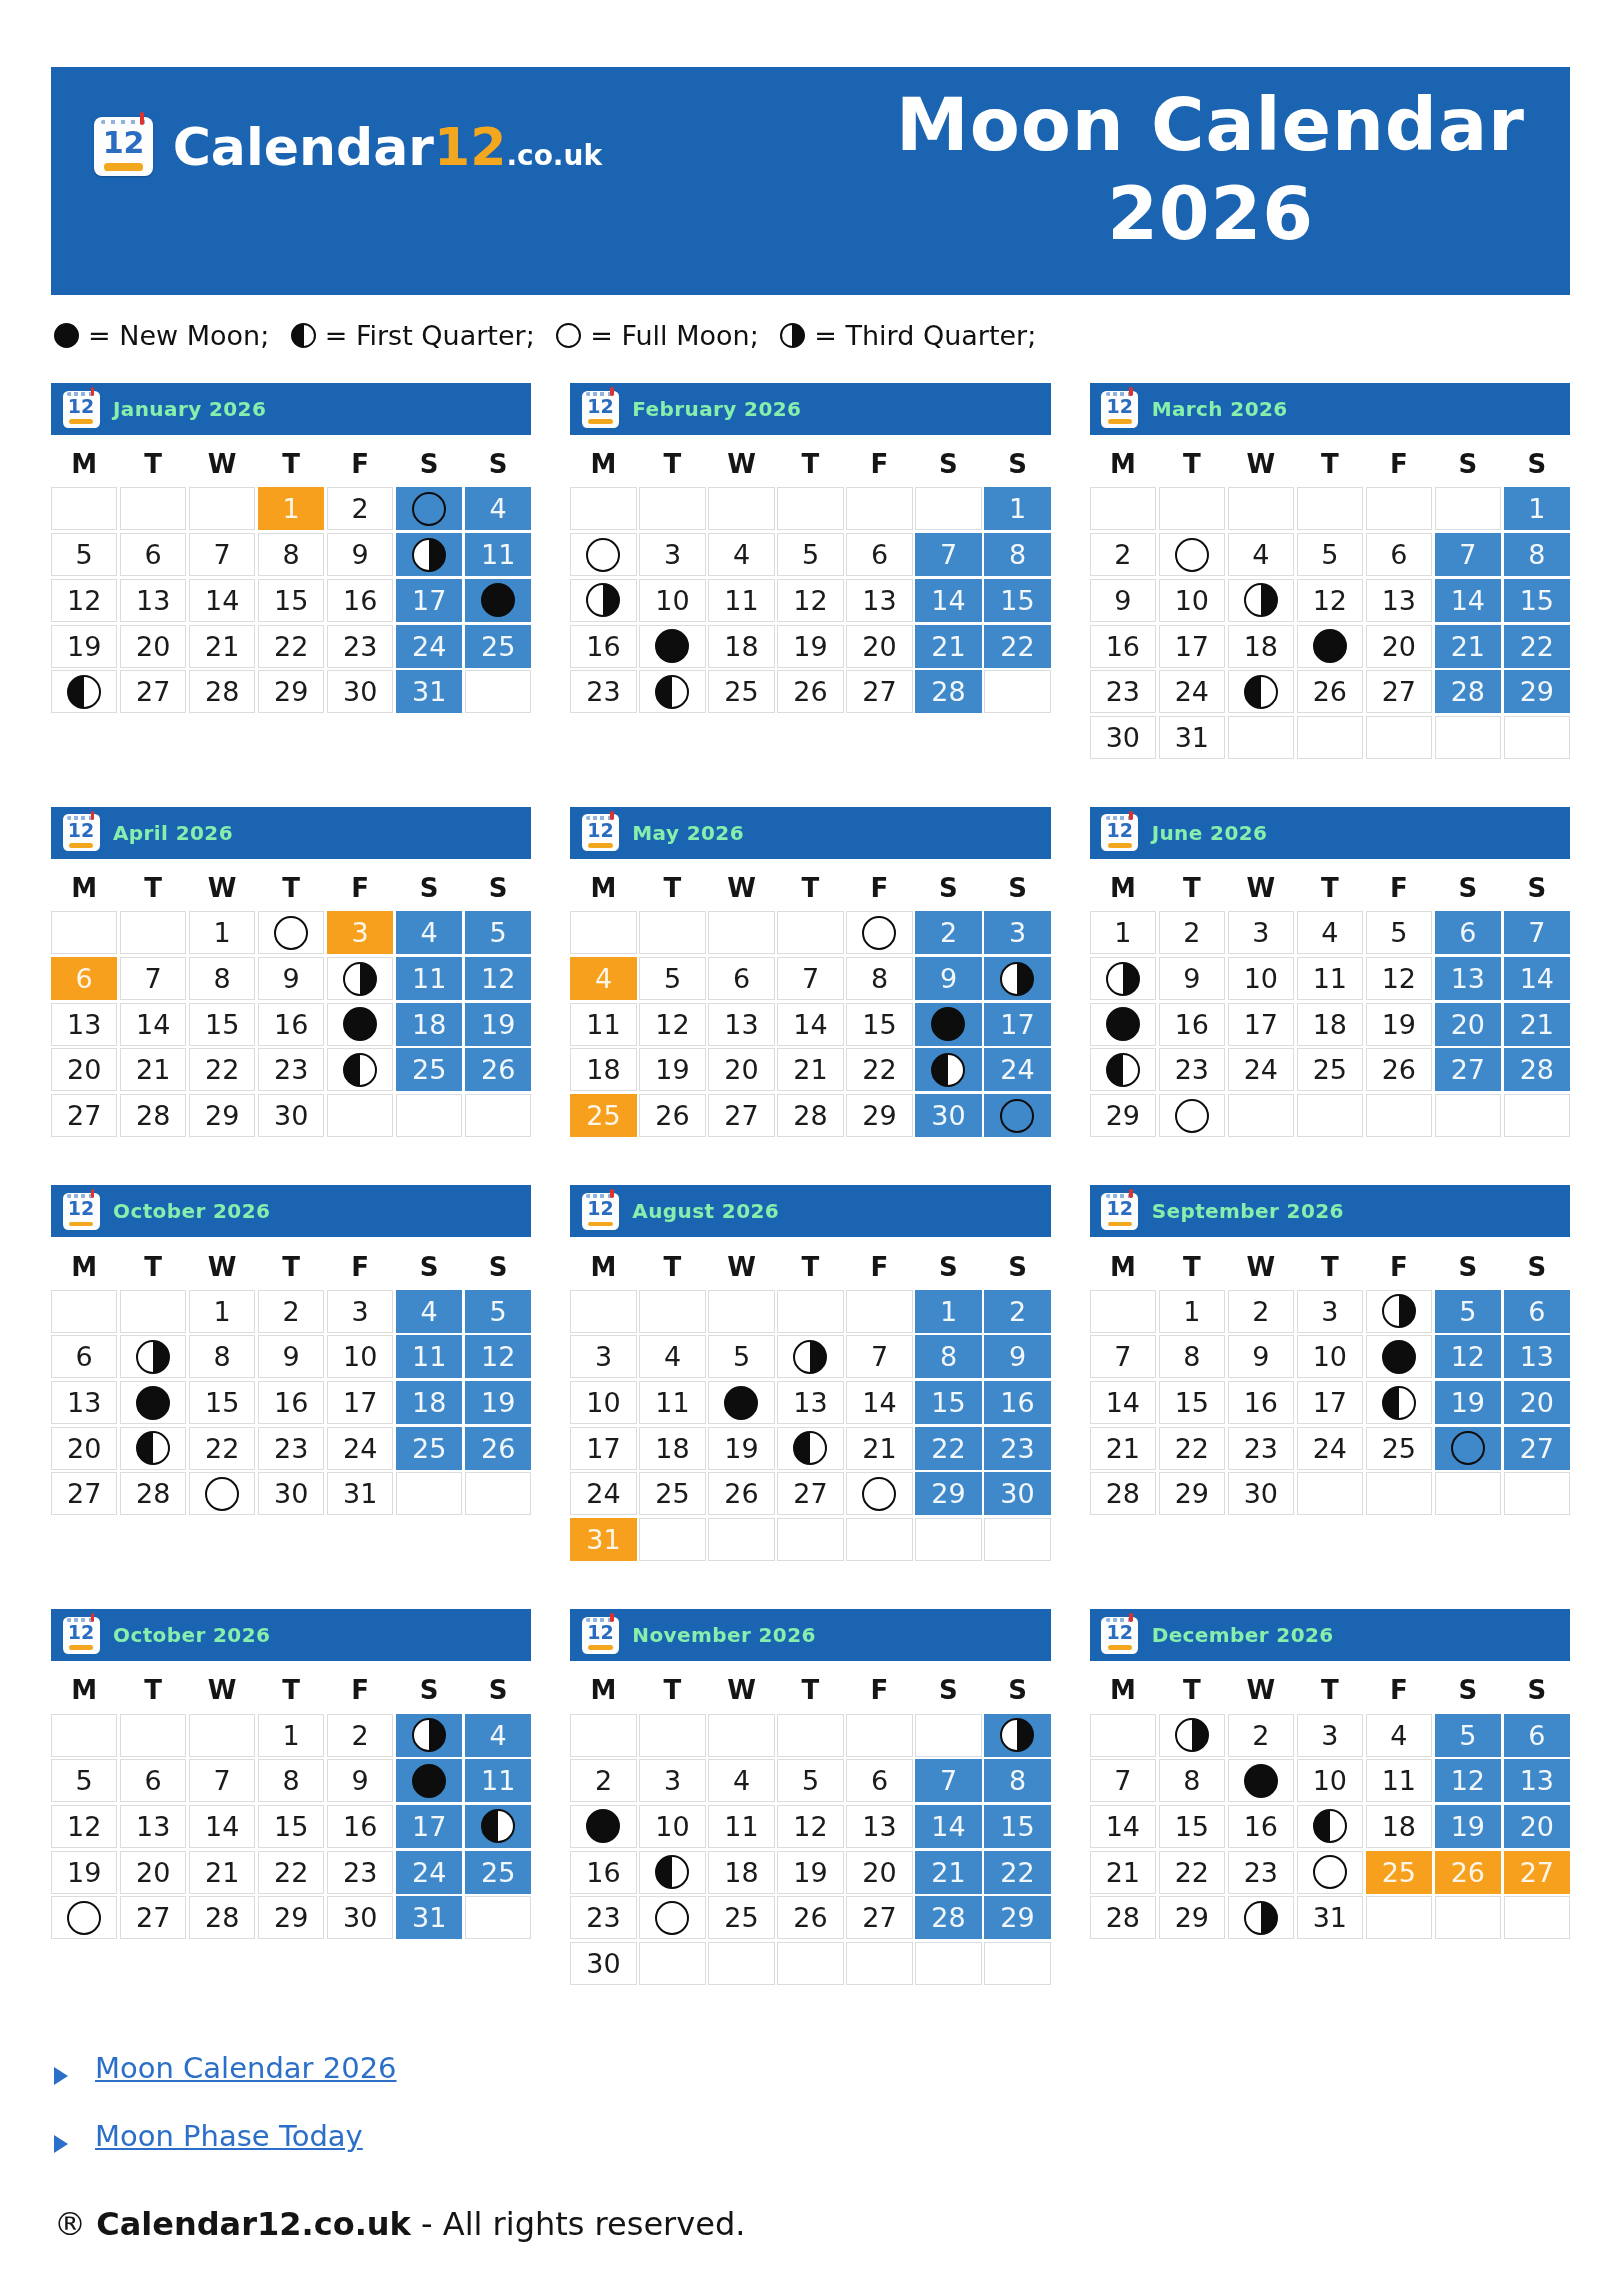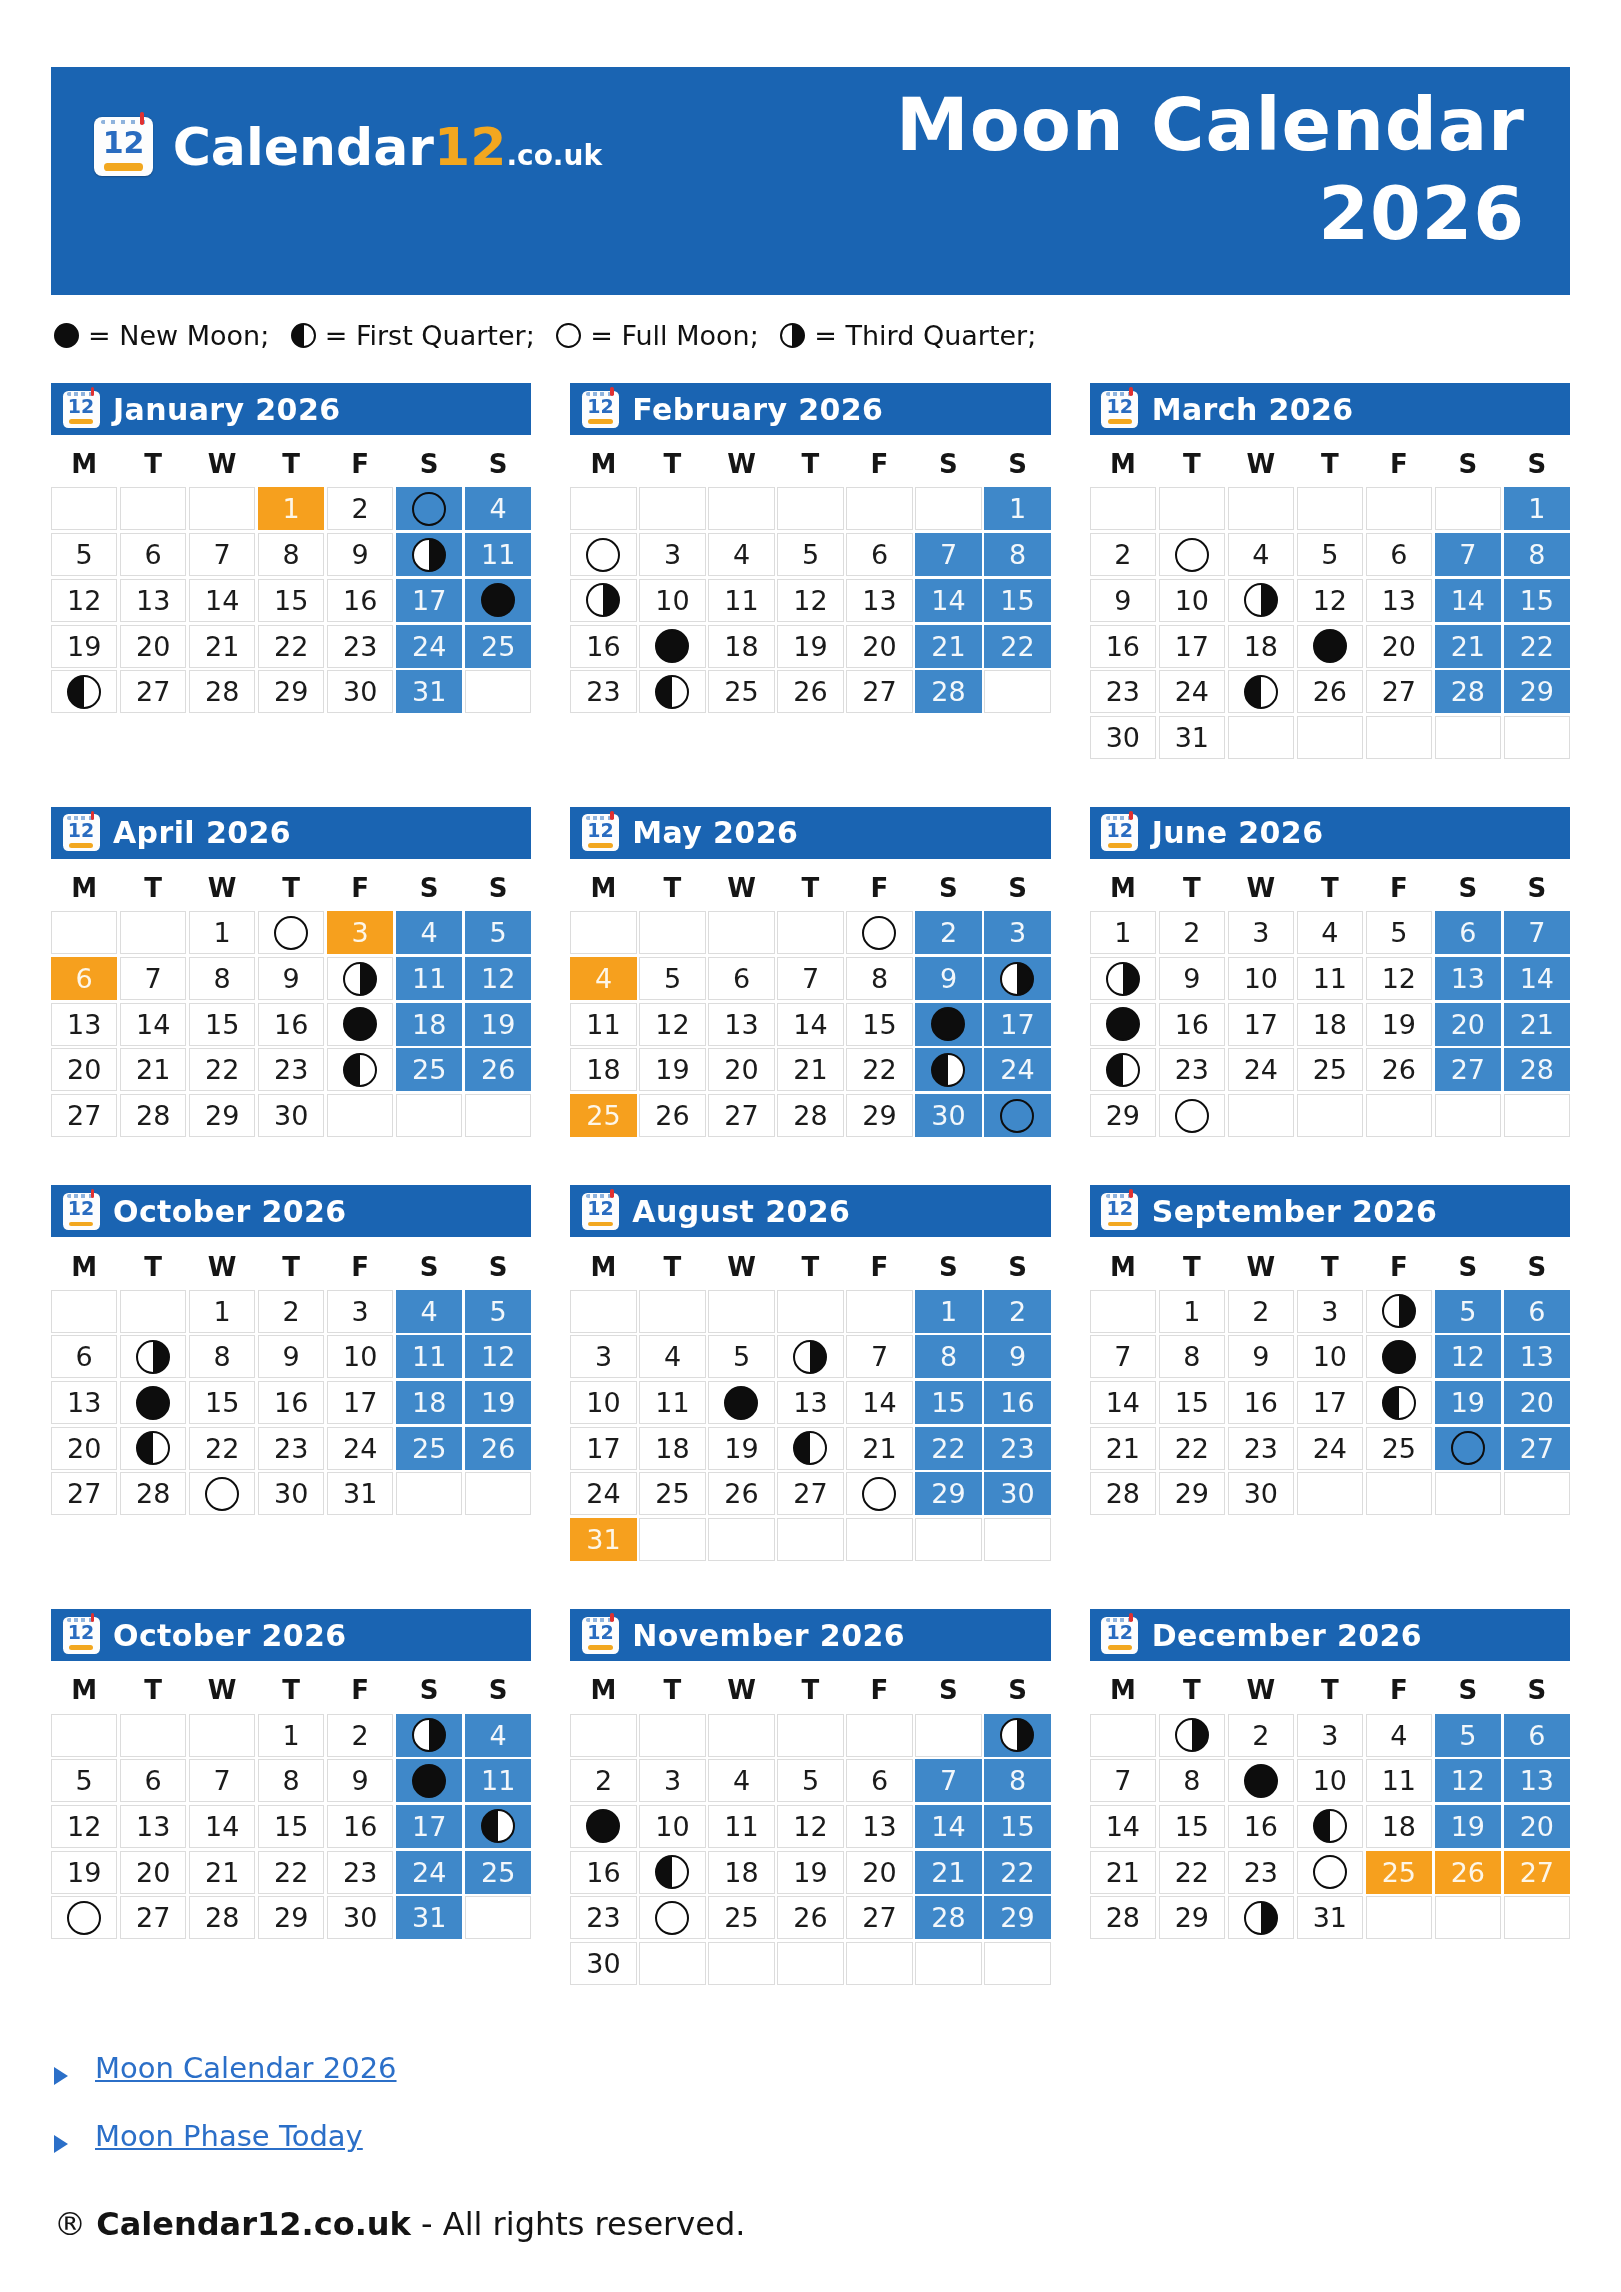--- a/index.html
+++ b/index.html
@@ -21,21 +21,21 @@
     display:flex;align-items:center;justify-content:center;box-shadow:0 0.9px 1.8px rgba(0,0,0,.25);}
   .brand-icon .notches{position:absolute;top:2.7px;left:7.2px;right:7.2px;height:4.5px;
     background:repeating-linear-gradient(90deg,#8fb3dd 0 4.5px,transparent 4.5px 9.9px);border-radius:1.8px;}
   .brand-icon .pin{position:absolute;top:-5.4px;right:9px;width:4.5px;height:13.4px;background:#e03131;border-radius:1.8px;}
   .brand-icon .num{color:#2a6cc0;font-weight:bold;font-size:30px;line-height:1;margin-top:-7.2px;}
   .brand-icon .bar{position:absolute;bottom:5.4px;left:9.9px;right:9.9px;height:7.2px;background:#f2a71f;border-radius:3.6px;}
   .brand-text{font-weight:bold;font-size:52px;color:#ffffff;line-height:1;white-space:nowrap;}
   .brand-text .n12{color:#f2a71f;}
   .brand-text .suffix{font-size:28px;color:#ffffff;}
   .banner-title{
-    text-align:right;color:#ffffff;font-weight:bold;font-size:73px;line-height:1.22;padding-top:12.5px;
+    text-align:center;color:#ffffff;font-weight:bold;font-size:73px;line-height:1.22;padding-top:12.5px;
     letter-spacing:0.9px;
   }
 
   
   .legend{margin:25px 51px 0 54px;display:flex;align-items:center;gap:9px;font-size:27px;color:#111;}
   .legend .item{display:flex;align-items:center;gap:9px;margin-right:12.5px;}
 
   
   .moon{display:inline-block;border:2.7px solid #0d0d0d;border-radius:50%;background:transparent;flex:none;}
   .moon.sz-cell{width:34px;height:34px;}
@@ -55,21 +55,21 @@
     height:52px;background:#1a64b2;display:flex;align-items:center;gap:13.4px;
     padding-left:11.6px;margin-bottom:9.9px;
   }
   .mini-cal{position:relative;width:37px;height:37px;background:#fdfdfd;border-radius:5.4px;flex:none;
     display:flex;align-items:center;justify-content:center;}
   .mini-cal .notches{position:absolute;top:1.8px;left:4.5px;right:4.5px;height:3.6px;
     background:repeating-linear-gradient(90deg,#8fb3dd 0 3.6px,transparent 3.6px 7.2px);border-radius:1.8px;}
   .mini-cal .pin{position:absolute;top:-3.6px;right:5.4px;width:3.6px;height:9px;background:#e03131;border-radius:1.8px;}
   .mini-cal .num{color:#2a6cc0;font-weight:bold;font-size:19px;line-height:1;margin-top:-5.4px;}
   .mini-cal .bar{position:absolute;bottom:3.6px;left:6.3px;right:6.3px;height:4.5px;background:#f2a71f;border-radius:2.7px;}
-  .month-title{color:#ffffff;font-weight:bold;font-size:30px;letter-spacing:0.4px;}
+  .month-title{color:#86efac;font-weight:bold;font-size:20px;letter-spacing:0.4px;}
 
   .weekday-row{display:grid;grid-template-columns:repeat(7,1fr);gap:2.7px;margin:0 0 3.6px 0;}
   .wd{height:39px;display:flex;align-items:center;justify-content:center;
     font-weight:bold;font-size:26px;color:#151515;}
 
   .month-grid{display:grid;grid-template-columns:repeat(7,1fr);gap:2.7px;}
   .cell{
     height:43px;background:#ffffff;border:0.9px solid #dcdcdc;
     display:flex;align-items:center;justify-content:center;
     font-size:27px;color:#1b1b1b;

